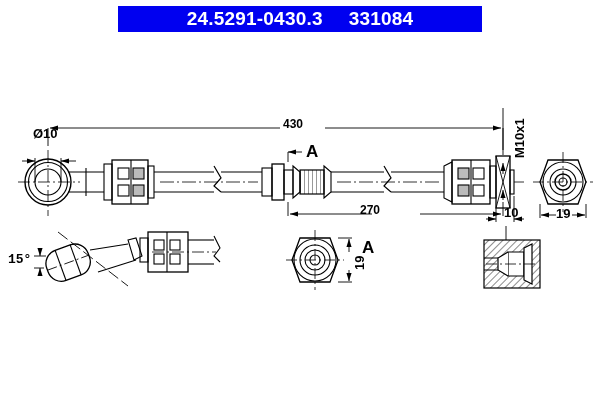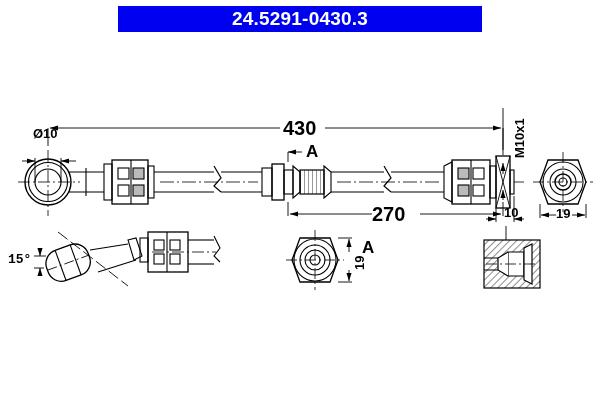--- a/index.html
+++ b/index.html
@@ -13,32 +13,33 @@
           justify-content:center;gap:26px;text-align:center;}
   .banner span{color:#ffffff;font-weight:bold;font-size:19px;
                letter-spacing:.2px;font-family:"Liberation Sans",sans-serif;}
 
   
   #canvas{position:absolute;left:0;top:0;width:600px;height:400px;}
 
   
   .lbl{position:absolute;font-family:"Liberation Sans",sans-serif;
        font-weight:bold;color:#000;white-space:nowrap;}
-  .lbl.dim{font-size:20px;}
+  .lbl.dim{font-size:12px;}
   .lbl.small{font-size:13px;}
   .lbl.sec{font-size:17px;}
   .rot90{transform:rotate(-90deg);transform-origin:left top;}
 </style>
 </head>
 <body>
 
 <div id="page">
 
   <div class="banner">
     <span>24.5291-0430.3</span>
+    <span>331084</span>
   </div>
 
   <svg id="canvas" viewBox="0 0 600 400">
     <defs>
       <marker id="arrL" markerWidth="9" markerHeight="7" refX="9" refY="3.5" orient="auto">
         <polygon points="9,3.5 0,0.6 0,6.4" fill="#000"></polygon>
       </marker>
       <marker id="arrR" markerWidth="9" markerHeight="7" refX="0" refY="3.5" orient="auto">
         <polygon points="0,3.5 9,0.6 9,6.4" fill="#000"></polygon>
       </marker>
@@ -245,21 +246,21 @@
         <path d="M484 258 L498 258 M484 270 L498 270" stroke-width="1.1"></path>
         <line x1="486" y1="264" x2="536" y2="264" stroke-dasharray="11 3 2 3" stroke-width="0.8"></line>
         <line x1="506" y1="226" x2="506" y2="240" stroke-width="0.9"></line>
       </g>
 
     </g>
   </svg>
 
   <div class="lbl dim" style="left:283px;top:117px;">430</div>
 
-  <div class="lbl dim" style="left:372px;top:203px;">270</div>
+  <div class="lbl dim" style="left:360px;top:203px;">270</div>
 
   <div class="lbl small" style="left:33px;top:126px;">Ø10</div>
 
   <div class="lbl small rot90" style="left:512px;top:158px;">M10x1</div>
 
   <div class="lbl small" style="left:496px;top:205px;margin-left:8px;">10</div>
 
   <div class="lbl small" style="left:556px;top:206px;">19</div>
 
   <div class="lbl small rot90" style="left:352px;top:270px;">19</div>

